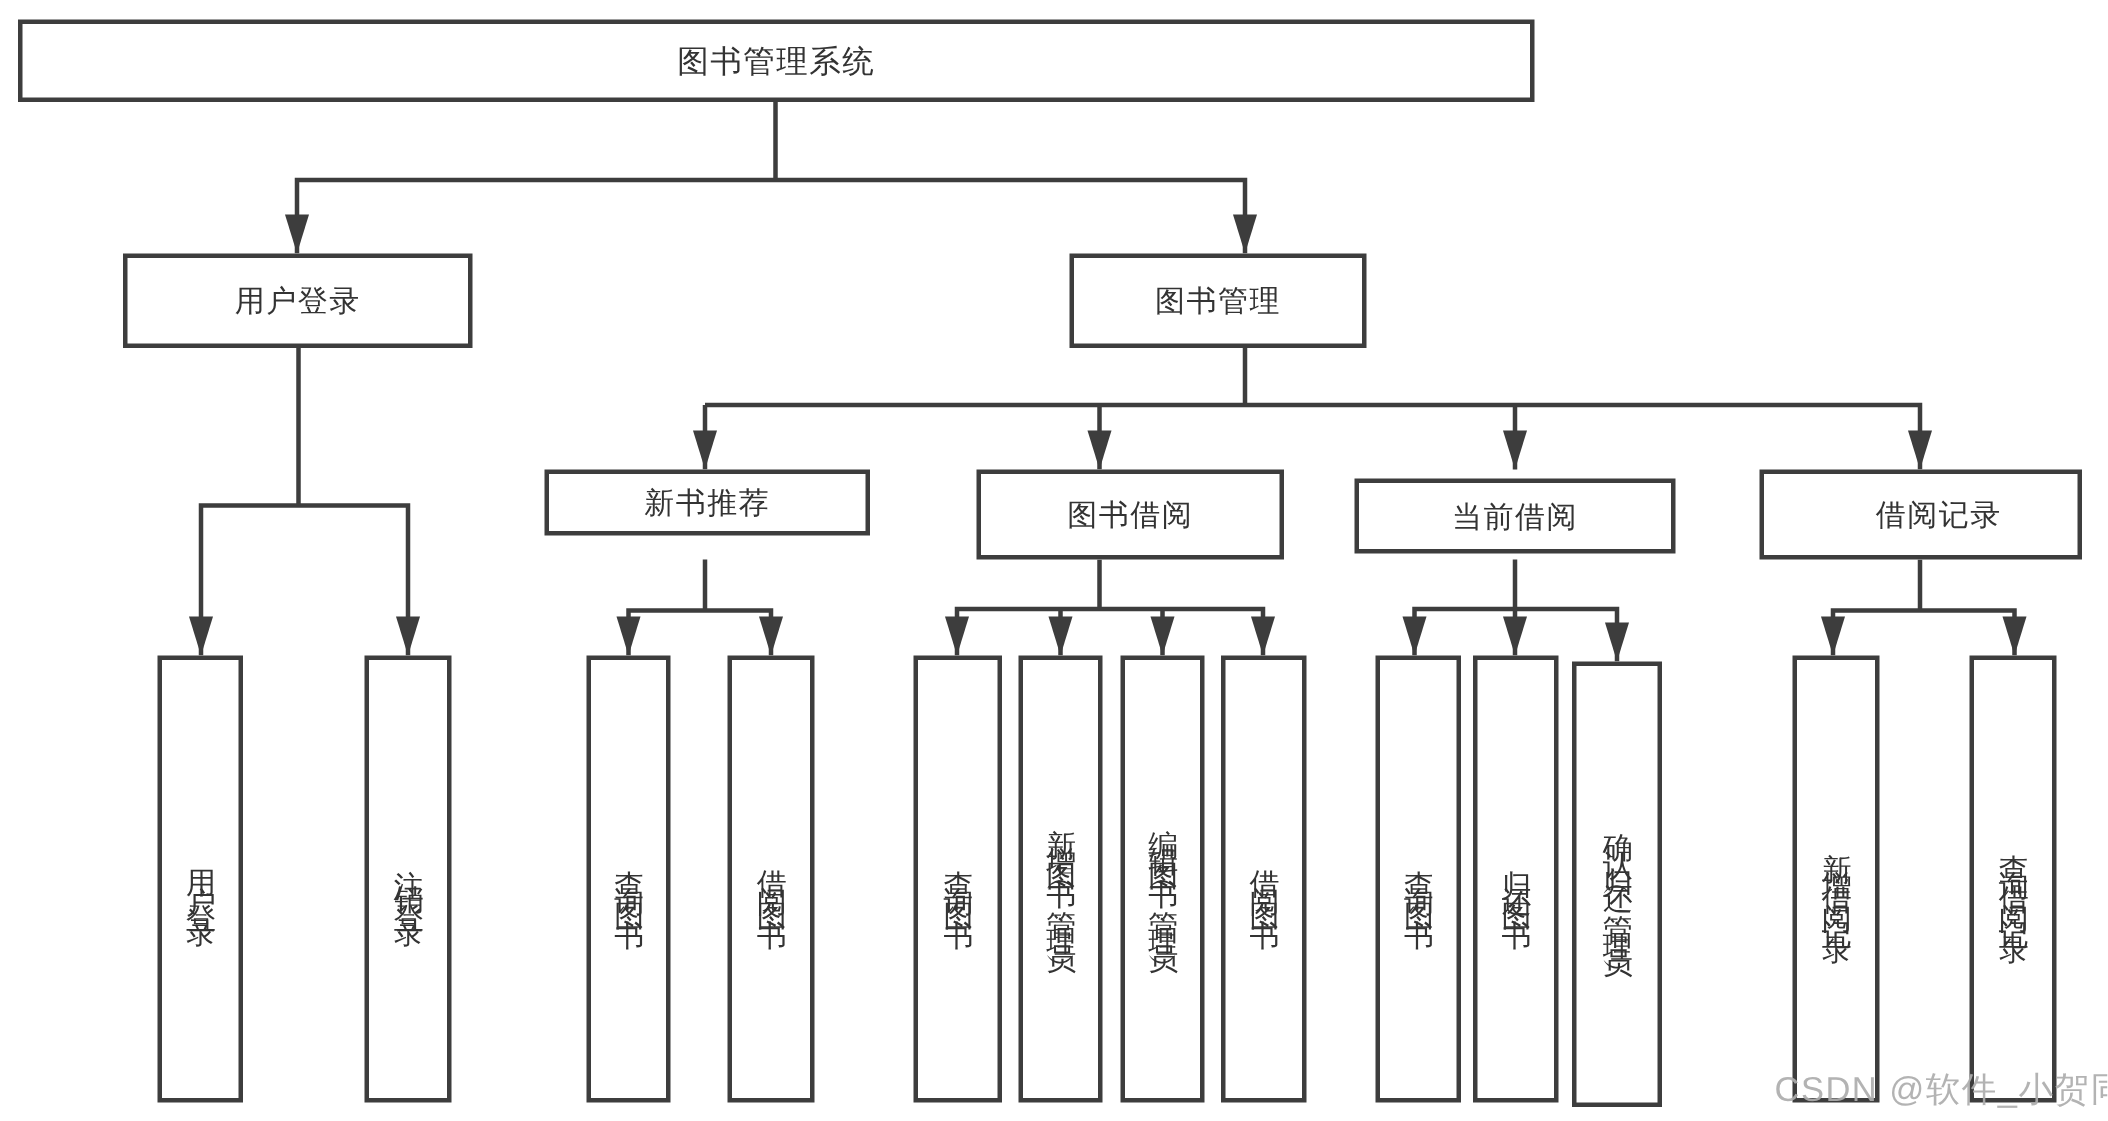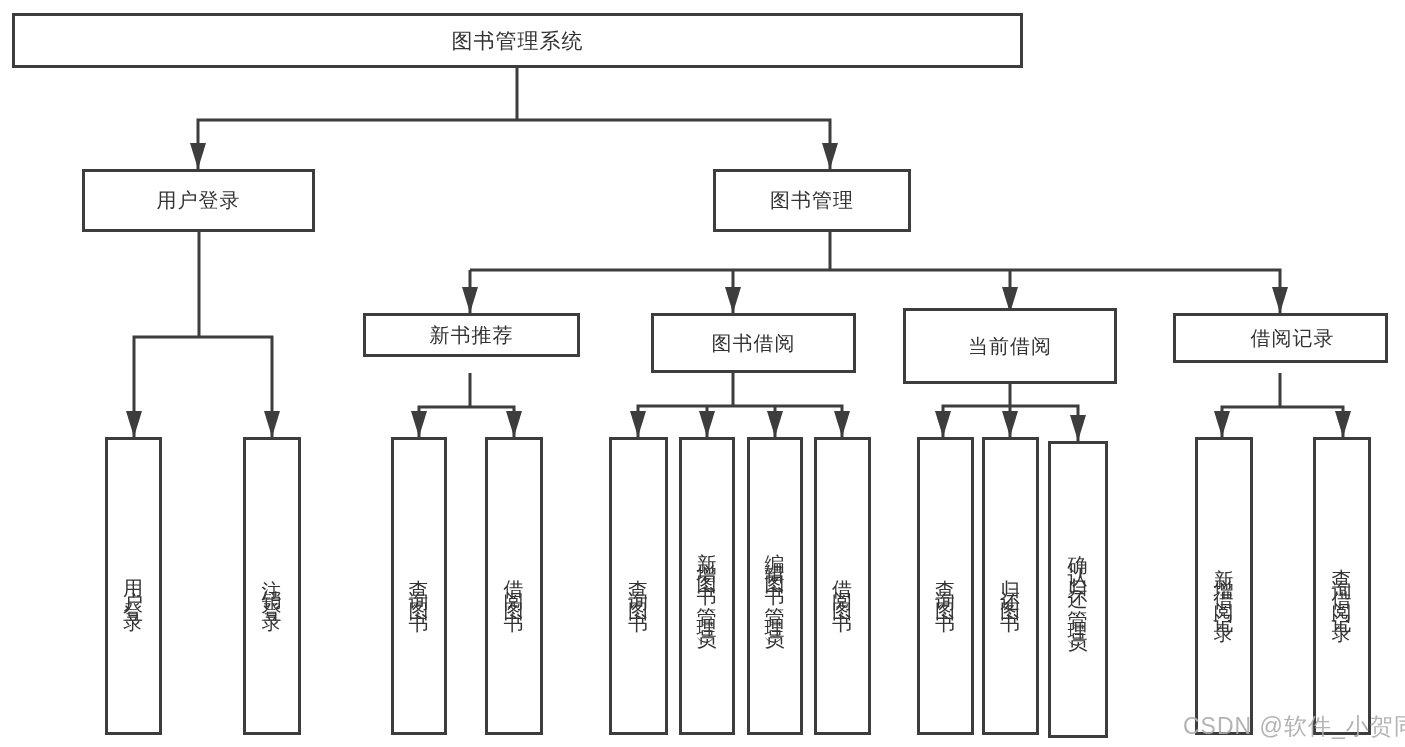--- a/index.html
+++ b/index.html
@@ -114,22 +114,22 @@
     <polygon class="arrowhead" points="1335,411 1351,411 1343,437"></polygon>
   </svg>
 
   <div class="node root" style="left:12px; top:13px; width:1011px; height:55px;">图书管理系统</div>
 
   <div class="node" style="left:82px; top:169px; width:233px; height:63px;">用户登录</div>
   <div class="node" style="left:713px; top:169px; width:198px; height:63px;">图书管理</div>
 
   <div class="node" style="left:363px; top:313px; width:217px; height:44px;">新书推荐</div>
   <div class="node" style="left:620px; top:313px; width:205px; height:60px;margin-left:31px;">图书借阅</div>
-  <div class="node" style="left:903px; top:308px; width:214px; height:76px;">当前借阅</div>
-  <div class="node" style="left:1173px; top:313px; width:215px; height:50px;padding-left:24px;">借阅记录</div>
+  <div class="node" style="left:903px; top:319px; width:214px; height:50px;">当前借阅</div>
+  <div class="node" style="left:1173px; top:313px; width:215px; height:60px;padding-left:24px;">借阅记录</div>
 
   <div class="vnode" style="left:105px; top:437px; width:57px; height:298px;">用户登录</div>
   <div class="vnode" style="left:243px; top:437px; width:58px; height:298px;">注销登录</div>
 
   <div class="vnode" style="left:391px; top:437px; width:56px; height:298px;">查询图书</div>
   <div class="vnode" style="left:485px; top:437px; width:58px; height:298px;">借阅图书</div>
 
   <div class="vnode" style="left:609px; top:437px; width:59px; height:298px;">查询图书</div>
   <div class="vnode" style="left:679px; top:437px; width:56px; height:298px;">新增图书（管理员）</div>
   <div class="vnode" style="left:747px; top:437px; width:56px; height:298px;">编辑图书（管理员）</div>

